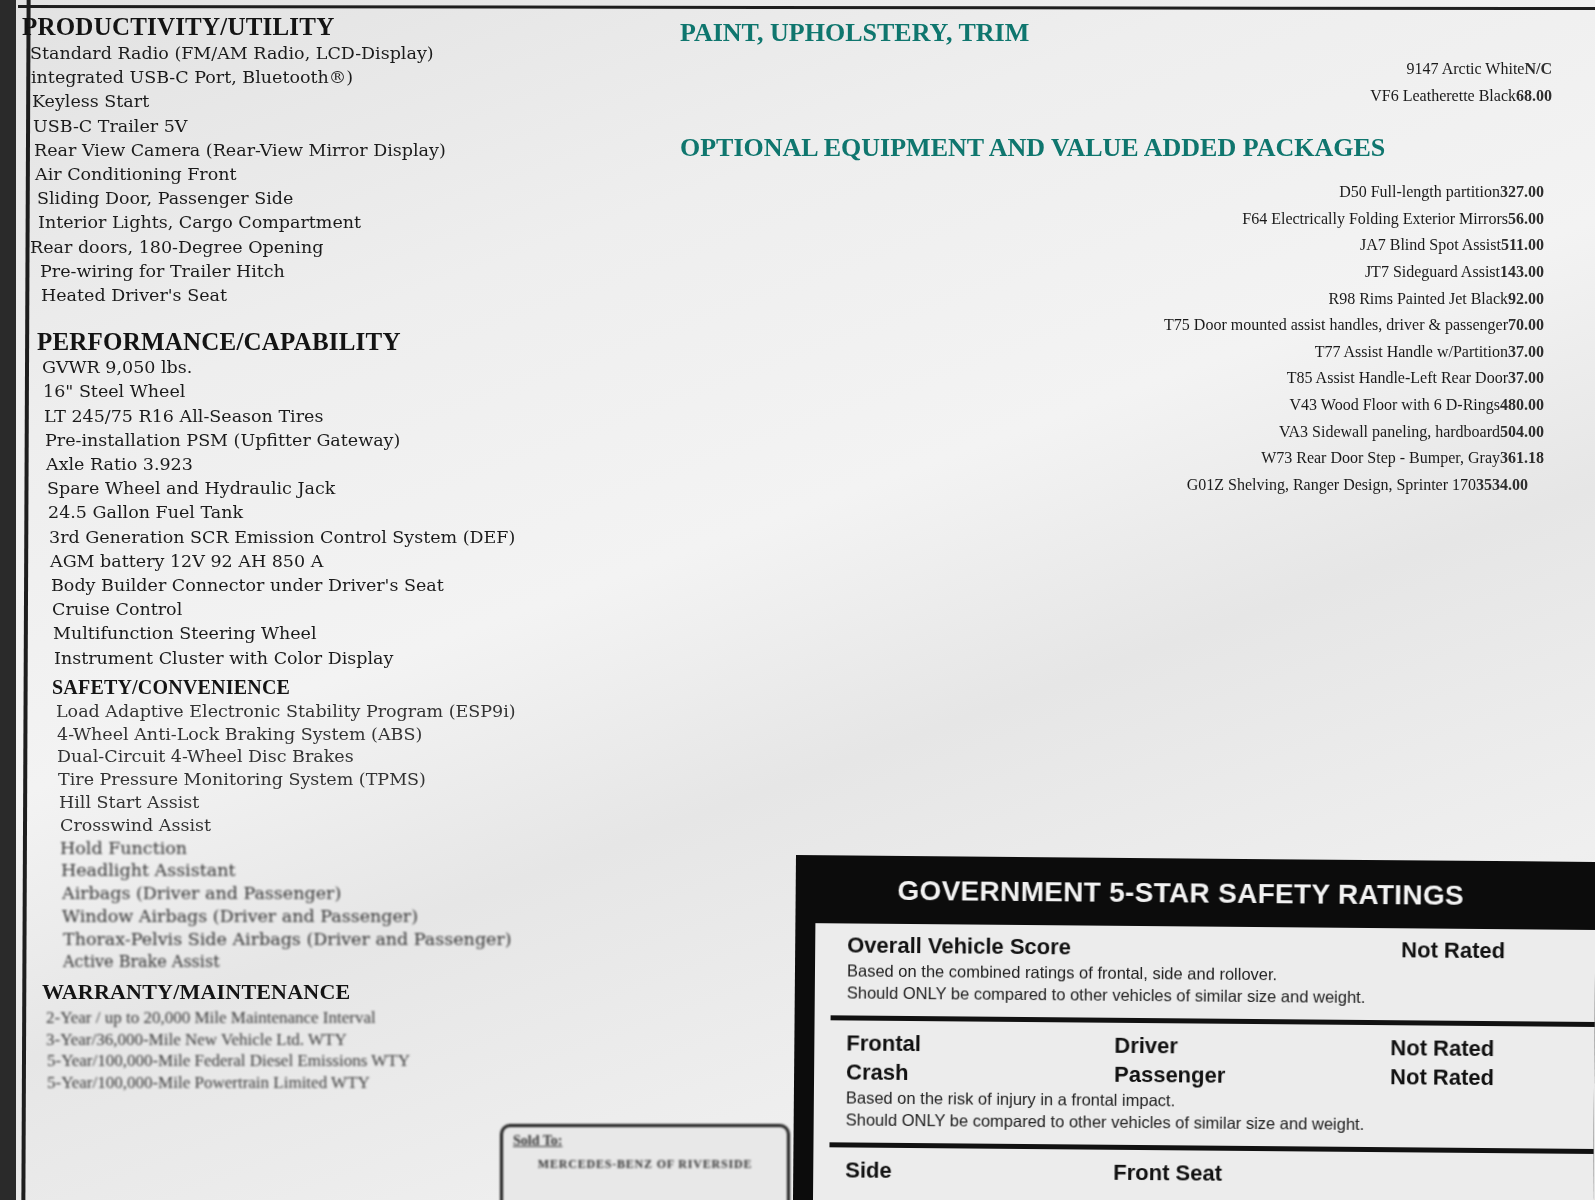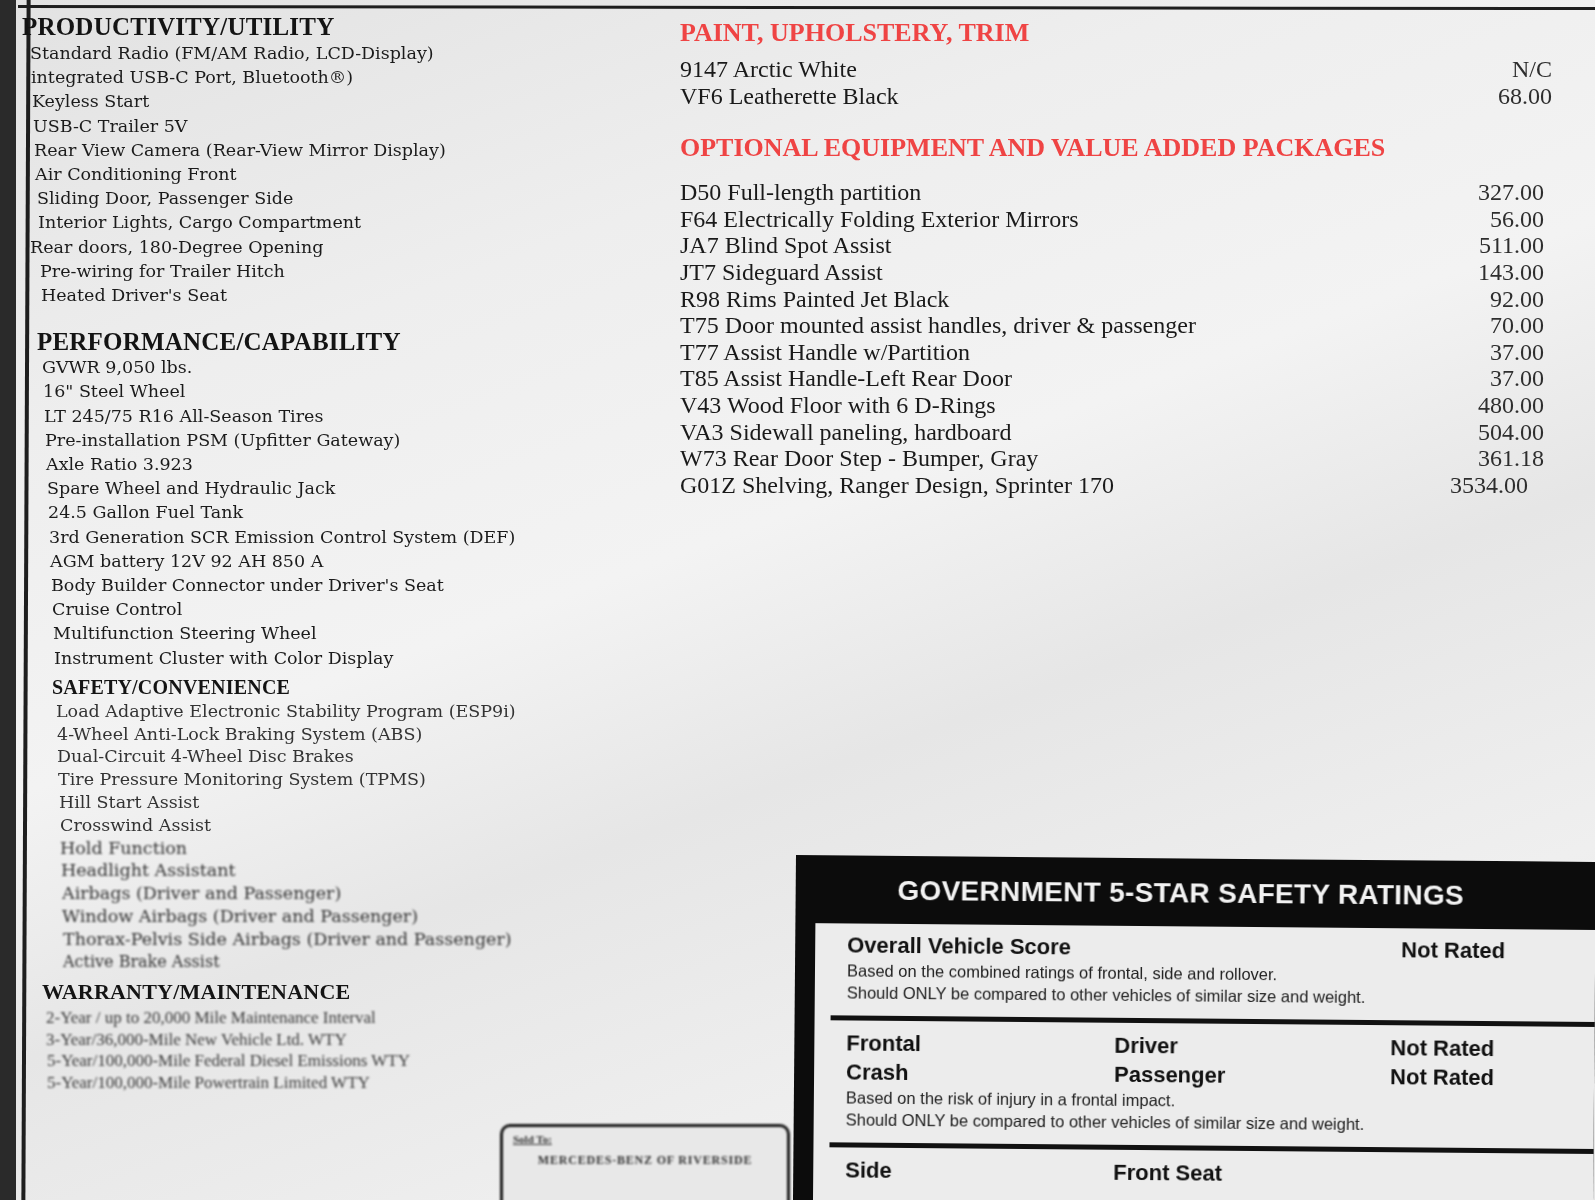--- a/index.html
+++ b/index.html
@@ -31,27 +31,27 @@
     font-family: "DejaVu Serif", serif; font-size: 17.5px; line-height: 24.2px; color: #1b1b1b;
     white-space: nowrap;
   }
   .blur .item { color: #333; filter: blur(0.4px); }
   .blur2 .item { color: #3a3a3a; filter: blur(0.9px); font-family: "Liberation Serif", serif; font-size: 17px; line-height: 21.5px; }
   .blur2 .sec-head { filter: blur(0.6px); }
 
   .right-col { position: absolute; left: 680px; top: 16px; width: 880px; }
   .r-head {
     font-family: "Liberation Serif", serif; font-weight: bold; font-size: 26px;
-    line-height: 34px; color: #ef4444; white-space: nowrap;
+    line-height: 34px; color: #0f766e; white-space: nowrap;
   }
   .r-row {
-    display: flex; justify-content: space-between; width: 100%;
-    font-family: "Liberation Serif", serif; font-size: 24px; line-height: 26.6px; color: #1a1a1a;
-  }
-  .r-row .price { color: #2e2e2e; text-align: right; }
+    display: flex; justify-content: flex-end; width: 100%;
+    font-family: "Liberation Serif", serif; font-size: 16px; line-height: 26.6px; color: #1a1a1a;
+  }
+  .r-row .price { color: #2e2e2e; text-align: right; font-weight: bold; }
   .paint { width: 872px; margin-top: 6px; margin-bottom: 22px; }
   .opt { width: 864px; margin-top: 14px; }
 
   .ratings {
     position: absolute; left: 796px; top: 855px; width: 800px; height: 345px;
     background: #0c0c0c; transform: rotate(0.5deg); transform-origin: left top;
   }
   .ratings-title {
     height: 70px; display: flex; align-items: center; justify-content: center;
     color: #f2f2f2; font-family: "Liberation Sans", sans-serif; font-weight: bold; font-size: 28px;
@@ -68,21 +68,21 @@
   .rt-rule { height: 5px; background: #111; margin: 12px -30px 8px -16px; }
   .frontal-grid { display: grid; grid-template-columns: 268px 268px 1fr; }
   .frontal-grid .rt-big { line-height: 29px; }
   .frontal-grid .nr { text-align: right; padding-right: 10px; }
 
   .sold-box {
     position: absolute; left: 500px; top: 1124px; width: 290px; height: 90px;
     border: 3px solid #1a1a1a; border-radius: 10px; background: #e8e8e8;
     padding: 6px 10px; filter: blur(0.9px); font-family: "Liberation Serif", serif;
   }
-  .sold-label { font-size: 11px; text-decoration: underline; color: #333; font-weight: bold; }
+  .sold-label { font-size: 14px; text-decoration: underline; color: #333; font-weight: bold; }
   .sold-dealer { font-size: 12px; letter-spacing: 0.8px; color: #333; margin-top: 8px; font-weight: bold; text-align: center; }
 </style>
 </head>
 <body>
 
 <div class="left-bar"></div>
 <div class="left-line"></div>
 <div class="top-rule"></div>
 
 <div class="left-col">

